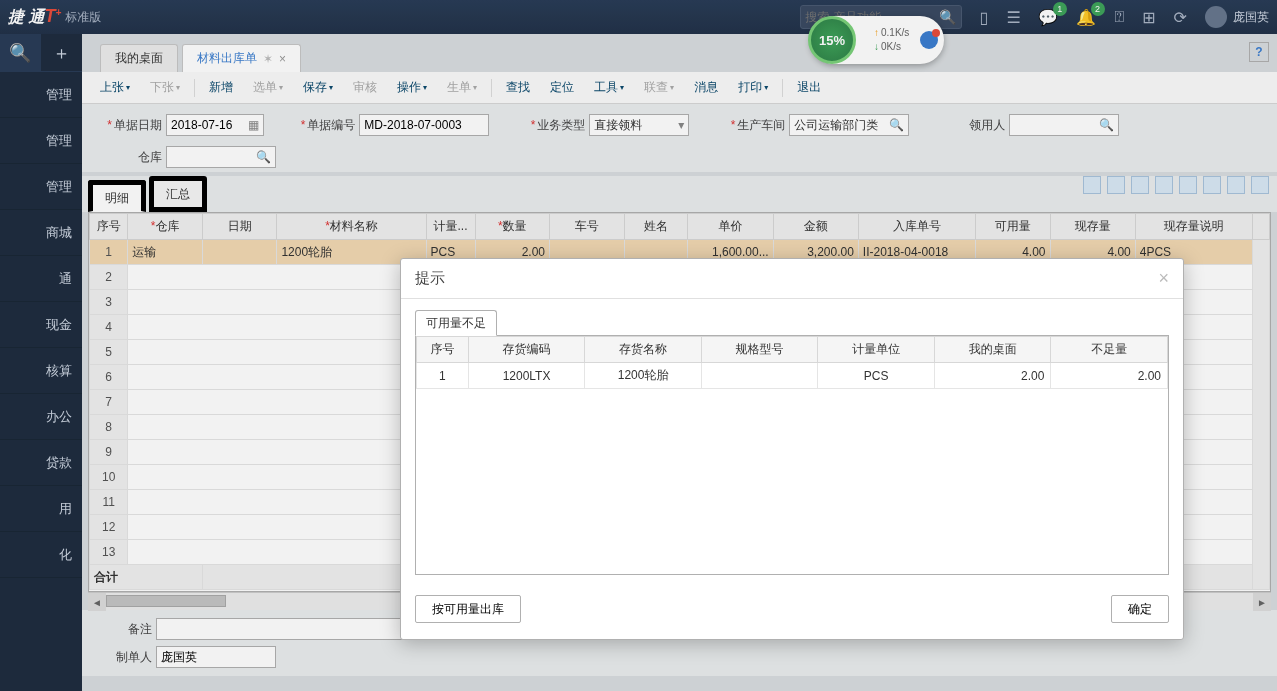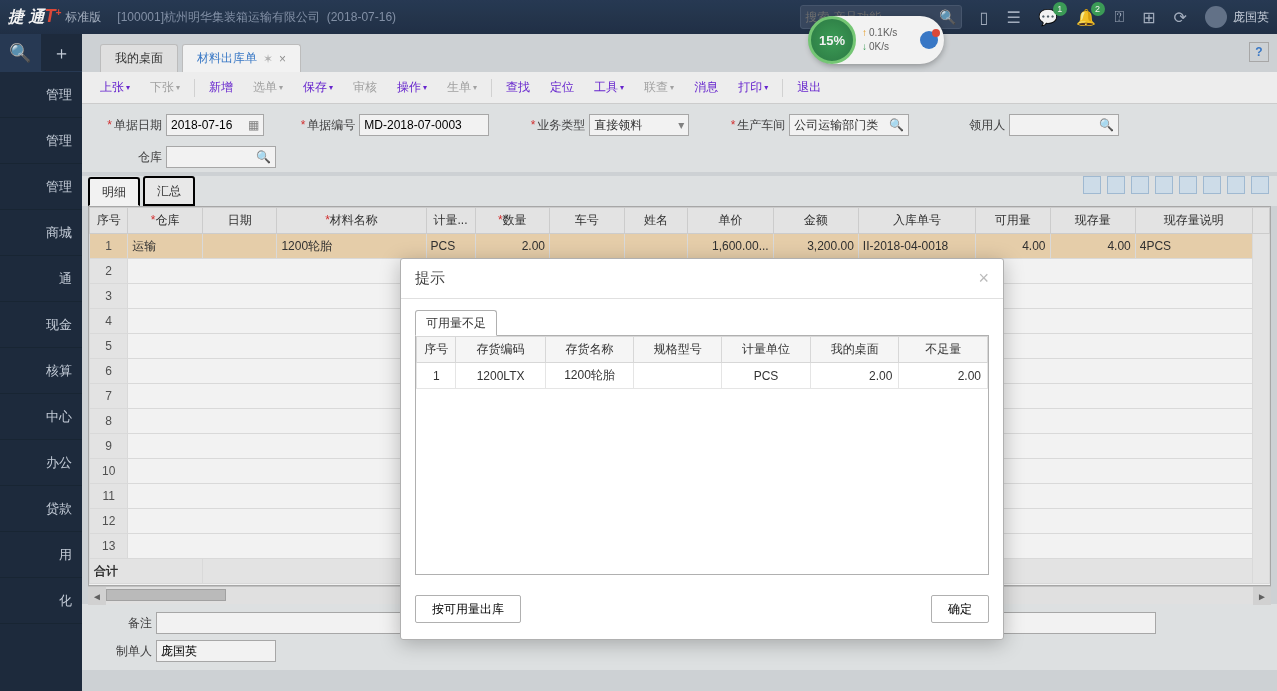--- a/index.html
+++ b/index.html
@@ -31,37 +31,37 @@
 
 .main { position: absolute; left: 82px; right: 0; top: 34px; bottom: 0; background: #d9dde0; }
 .tabs { height: 38px; display: flex; align-items: flex-end; padding-left: 18px; gap: 4px; background: #d9dde0; position: relative; }
 .tab { height: 28px; padding: 0 14px; display: flex; align-items: center; gap: 6px; background: #ebebeb; border: 1px solid #c7c7c7; border-bottom: none; border-radius: 3px 3px 0 0; font-size: 12px; cursor: pointer; }
 .tab.active { background: #fff; color: #3b7ed0; }
 .tab .close { color: #999; font-size: 12px; }
 .tabs .question { position: absolute; right: 8px; top: 8px; width: 20px; height: 20px; border: 1px solid #b0b0b0; display: flex; align-items: center; justify-content: center; color: #3b7ed0; font-weight: bold; cursor: pointer; }
 
 
 .toolbar { height: 32px; background: #fafafa; border-bottom: 1px solid #d7d7d7; display: flex; align-items: center; padding: 0 10px; gap: 4px; }
-.tbtn { padding: 3px 8px; cursor: pointer; color: #6d28d9; display: flex; align-items: center; gap: 2px; }
+.tbtn { padding: 3px 8px; cursor: pointer; color: #0c4a6e; display: flex; align-items: center; gap: 2px; }
 .tbtn.disabled { color: #aaa; cursor: default; }
 .tbtn .caret { font-size: 8px; }
 .tsep { width: 1px; height: 18px; background: #ddd; margin: 0 2px; }
 
 
 .form-hdr { padding: 10px 14px 4px 14px; background: #e9ecee; display: flex; flex-wrap: wrap; gap: 10px 30px; }
 .fld { display: flex; align-items: center; gap: 4px; }
 .fld .lbl { width: 66px; text-align: right; color: #444; }
 .fld .req { color: #d33; margin-right: 2px; }
 .fld input, .fld .lookup { height: 22px; border: 1px solid #b0b0b0; background: #fff; padding: 0 4px; width: 110px; font-size: 12px; }
 .fld .lookup { display: flex; align-items: center; width: 110px; }
 .fld .lookup .mag { margin-left: auto; color: #888; }
 
 
 .subtabs { display: flex; padding-left: 6px; margin-top: 4px; align-items: flex-end; background: #e9ecee; position: relative; }
-.subtab { height: 24px; padding: 13px 12px; display: flex; align-items: center; border: 2px solid #000000; background: #f5f5f5; border-radius: 3px 3px 0 0; margin-right: 3px; cursor: pointer; }
+.subtab { height: 24px; padding: 13px 12px; display: flex; align-items: center; border: 5px solid #000000; background: #f5f5f5; border-radius: 3px 3px 0 0; margin-right: 3px; cursor: pointer; }
 .subtab.active { background: #fff; border-bottom: 1px solid #fff; }
 .grid-icons { position: absolute; right: 8px; top: 0; display: flex; gap: 6px; }
 .grid-icons .gi { width: 18px; height: 18px; background: #d9e8f5; border: 1px solid #a8c3dd; cursor: pointer; }
 
 
 .grid-wrap { background: #fff; border: 1px solid #b0b0b0; margin: 0 6px; height: 380px; overflow: hidden; position: relative; }
 .grid { width: 100%; border-collapse: collapse; table-layout: fixed; }
 .grid th { background: #f0f0f0; border: 1px solid #d7d7d7; height: 26px; font-weight: normal; color: #333; font-size: 12px; position: relative; }
 .grid th .req { color: #d33; }
 .grid td { border: 1px solid #e5e5e5; height: 25px; padding: 0 4px; font-size: 12px; }
@@ -75,29 +75,29 @@
 .hscroll .arrow.left { left: 0; }
 .hscroll .arrow.right { right: 0; }
 
 
 .footer { padding: 8px 4px; background: #e9ecee; display: flex; flex-direction: column; gap: 6px; }
 .footer input { height: 22px; border: 1px solid #b0b0b0; background: #fff; padding: 0 4px; font-size: 12px; }
 
 
 .speed-widget { position: absolute; top: 16px; left: 810px; width: 134px; height: 48px; background: #fff; border-radius: 24px; box-shadow: 0 2px 6px rgba(0,0,0,0.3); display: flex; align-items: center; z-index: 50; }
 .speed-circle { width: 48px; height: 48px; border-radius: 50%; background: radial-gradient(#3fa45b, #2e8047); border: 3px solid #7bd17b; color: #fff; display: flex; align-items: center; justify-content: center; font-weight: bold; font-size: 13px; margin-left: -2px; }
-.speed-stats { flex: 1; font-size: 10px; color: #666; padding-left: 6px; line-height: 14px; }
+.speed-stats { flex: 1; font-size: 10px; color: #666; padding-left: 6px; line-height: 14px; margin-left: 12px; }
 .speed-stats .up::before { content: "↑"; color: #f39c12; margin-right: 2px; }
 .speed-stats .dn::before { content: "↓"; color: #3fa45b; margin-right: 2px; }
 .speed-dot { width: 18px; height: 18px; border-radius: 50%; background: #3b7ed0; margin-right: 6px; position: relative; }
 .speed-dot::after { content: ""; position: absolute; top: -2px; right: -2px; width: 8px; height: 8px; background: #e74c3c; border-radius: 50%; }
 
 
 .modal-overlay { position: absolute; inset: 0; background: rgba(0,0,0,0.05); z-index: 100; display: flex; align-items: center; justify-content: center; }
-.modal { width: 604px; background: #fff; border: 1px solid #b0b0b0; box-shadow: 0 4px 20px rgba(0,0,0,0.25); border-radius: 3px; position: absolute; top: 258px; left: 400px; }
+.modal { width: 784px; background: #fff; border: 1px solid #b0b0b0; box-shadow: 0 4px 20px rgba(0,0,0,0.25); border-radius: 3px; position: absolute; top: 258px; left: 400px; }
 .modal-hdr { height: 40px; display: flex; align-items: center; padding: 0 14px; border-bottom: 1px solid #e0e0e0; }
 .modal-hdr .title { font-size: 15px; color: #444; }
 .modal-hdr .mclose { margin-left: auto; color: #bbb; font-size: 18px; cursor: pointer; }
 .modal-body { padding: 10px 14px; }
 .modal-subtab { display: inline-flex; height: 26px; align-items: center; padding: 0 10px; border: 1px solid #b0b0b0; border-bottom: 1px solid #fff; border-radius: 3px 3px 0 0; background: #fff; position: relative; top: 1px; }
 .modal-grid-wrap { border: 1px solid #b0b0b0; height: 240px; overflow: auto; }
 .modal-grid { width: 100%; border-collapse: collapse; }
 .modal-grid th { background: #f5f5f5; border: 1px solid #d7d7d7; height: 26px; font-weight: normal; font-size: 12px; }
 .modal-grid td { border: 1px solid #e5e5e5; height: 26px; padding: 0 6px; font-size: 12px; text-align: center; }
 .modal-grid td.num { text-align: right; }
@@ -109,23 +109,20 @@
 ::-webkit-scrollbar-thumb { background: #c5c5c5; }
 </style>
 </head>
 <body>
 
 <div class="topbar">
   <span class="logo">
     <span>捷 通</span><span class="t">T</span><span class="plus">+</span>
   </span>
   <span class="logo-sub">标准版</span>
-  <span class="company">
-    <span>[100001]杭州明华集装箱运输有限公司</span>&nbsp;&nbsp;<span>(2018-07-16)</span>
-  </span>
   <div class="search-box">
     <input placeholder="搜索-产品功能" style="">
     <span class="sicon">🔍</span>
   </div>
   <div class="top-icons">
     <span class="ticon">▯</span>
     <span class="ticon">☰</span>
     <span class="ticon">💬<span class="badge">1</span></span>
     <span class="ticon">🔔<span class="badge">2</span></span>
     <span class="ticon">⍰</span>
@@ -153,21 +150,20 @@
     <div>＋</div>
   </div>
   <div id="nav-items">
       <div class="nav-item">管理</div>
       <div class="nav-item">管理</div>
       <div class="nav-item">管理</div>
       <div class="nav-item">商城</div>
       <div class="nav-item">通</div>
       <div class="nav-item">现金</div>
       <div class="nav-item">核算</div>
-      <div class="nav-item">中心</div>
       <div class="nav-item">办公</div>
       <div class="nav-item">贷款</div>
       <div class="nav-item">用</div>
       <div class="nav-item">化</div>
     </div>
 </div>
 
 <div class="main">
   <div class="tabs">
     <div class="tab">

